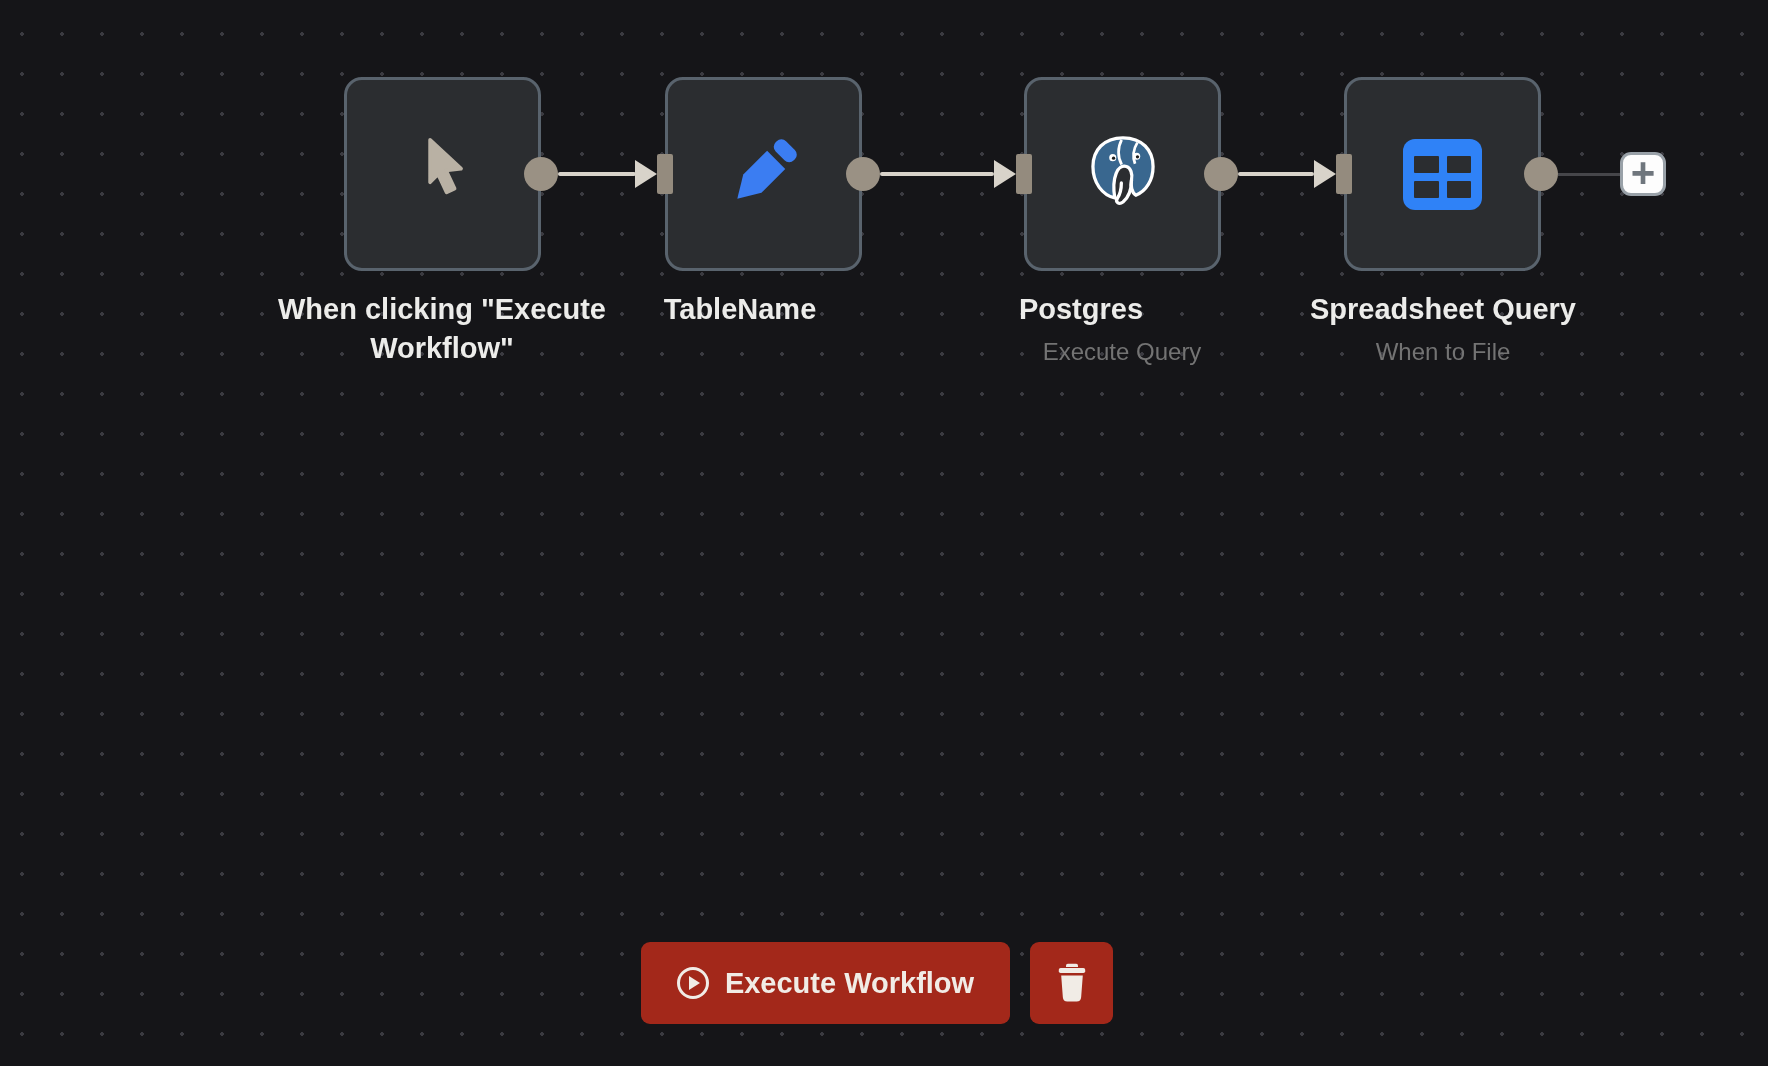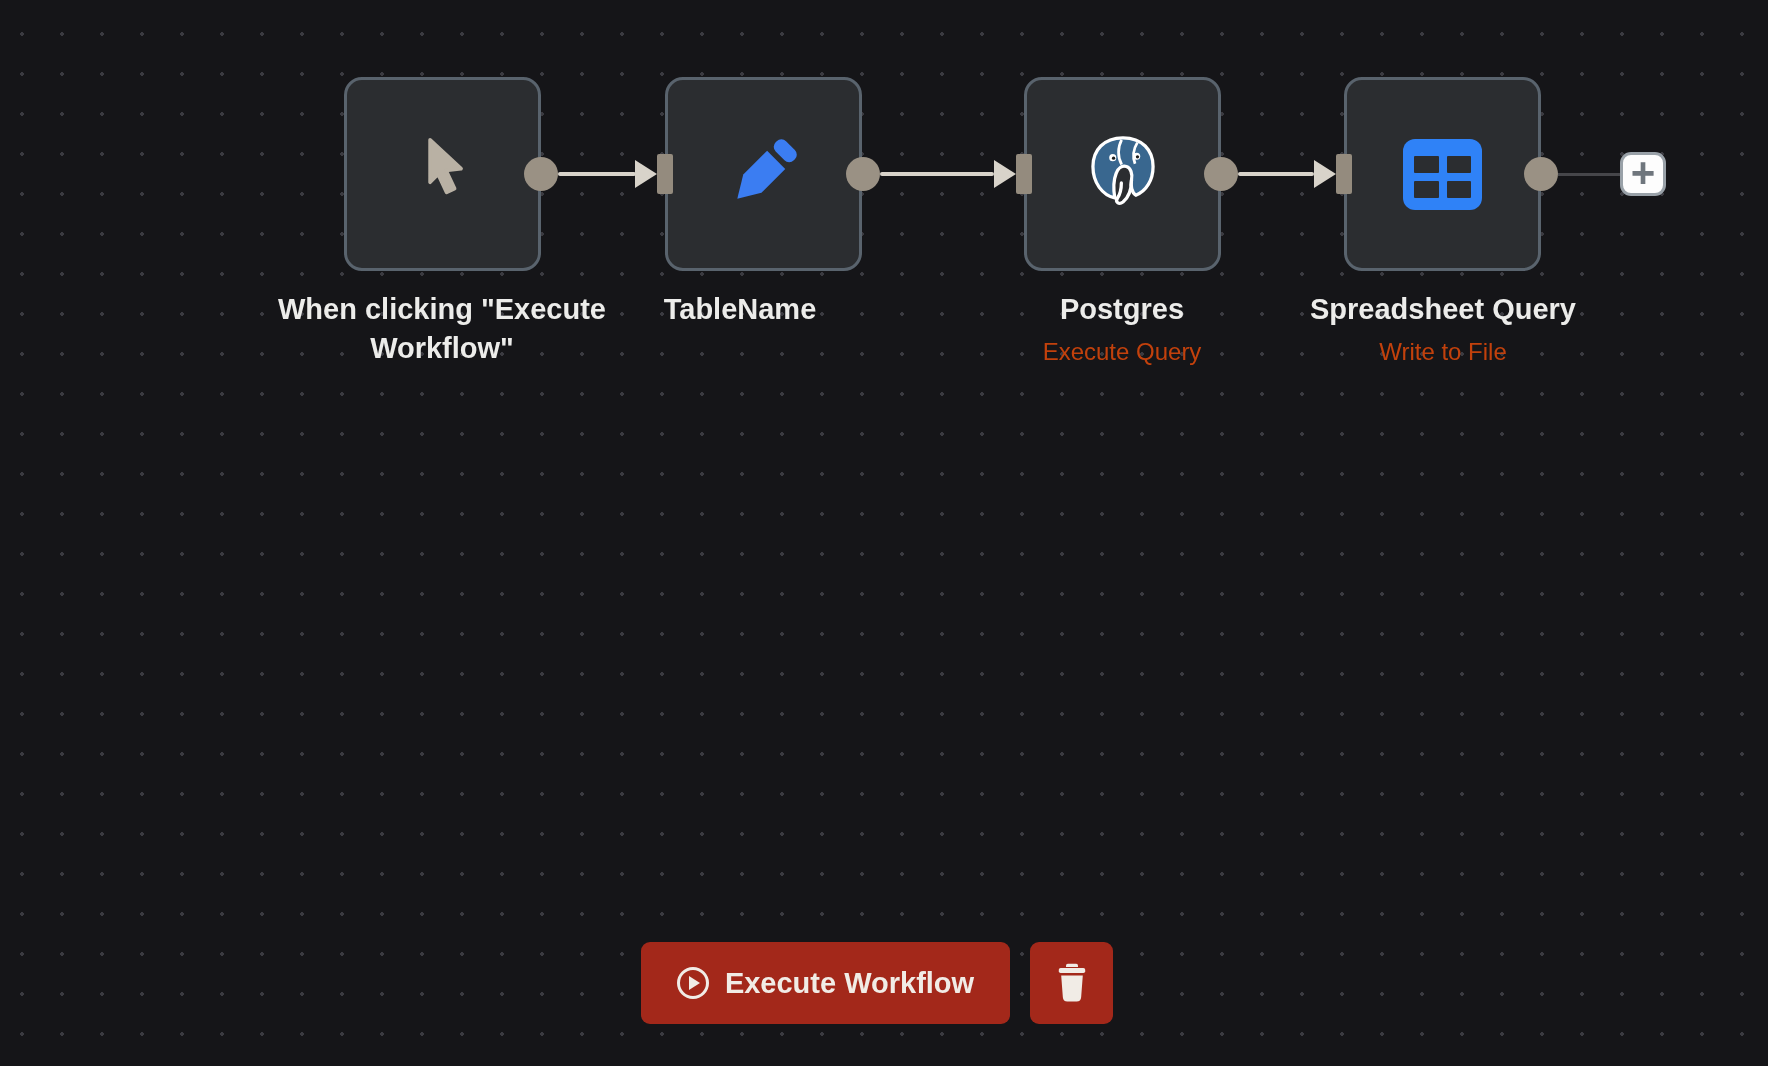--- a/index.html
+++ b/index.html
@@ -16,21 +16,21 @@
     background:#2b2d30;border:3px solid #59636d;border-radius:18px;
     box-sizing:border-box;display:flex;align-items:center;justify-content:center;
     cursor:pointer;
   }
   .node-label{
     position:absolute;top:290px;width:420px;text-align:center;
     color:#ececea;font-size:29px;font-weight:700;line-height:39px;
   }
   .node-subtitle{
     position:absolute;top:337px;width:420px;text-align:center;
-    color:#c2410c;font-size:24px;font-weight:400;line-height:30px;
+    color:#737373;font-size:24px;font-weight:400;line-height:30px;
   }
   .out-dot{
     position:absolute;top:157px;width:34px;height:34px;border-radius:50%;
     background:#9a9184;cursor:pointer;
   }
   .in-rect{
     position:absolute;top:154px;width:16px;height:40px;border-radius:2px;
     background:#948b7e;
   }
   .conn-line{
@@ -123,37 +123,37 @@
       <path fill="none" stroke="#fff" stroke-width="2" d="M29 6.5 C26 12 26 19 29 24.5"></path>
       <path fill="none" stroke="#fff" stroke-width="2" d="M40.5 8.5 C37.7 13 37 19 38.8 24"></path>
       <path fill="none" stroke="#fff" stroke-width="2.4" stroke-linecap="round" d="M36.2 36 C36.2 43 34 48.5 30 52 C27 54.3 24 52 26 49 C28 46 28.8 42 28.8 38"></path>
       <circle cx="22.5" cy="19.5" r="2.6" fill="#fff"></circle>
       <circle cx="23.1" cy="19.9" r="1.2" fill="#1c1c1c"></circle>
       <circle cx="40" cy="18.5" r="2.6" fill="#fff"></circle>
       <circle cx="40.6" cy="18.9" r="1.2" fill="#1c1c1c"></circle>
     </svg>
   </span>
 </div>
-<div class="node-label" style="left:912px;">
+<div class="node-label" style="left:871px;">
   <span>Postgres</span>
 </div>
 <div class="node-subtitle" style="left:912px;">Execute Query</div>
 
 <div class="node" style="left:1344px;">
   <span class="table-icon">
     <span class="cell"></span>
     <span class="cell"></span>
     <span class="cell"></span>
     <span class="cell"></span>
   </span>
 </div>
 <div class="node-label" style="left:1233px;">
   <span>Spreadsheet Query</span>
 </div>
-<div class="node-subtitle" style="left:1233px;">Write to File</div>
+<div class="node-subtitle" style="left:1233px;">When to File</div>
 
 <div class="conn-line" style="left:558px;width:78px;"></div>
 <div class="conn-arrow" style="left:635px;"></div>
 <div class="out-dot" style="left:524px;"></div>
 <div class="in-rect" style="left:657px;"></div>
 
 <div class="conn-line" style="left:880px;width:114px;"></div>
 <div class="conn-arrow" style="left:994px;"></div>
 <div class="out-dot" style="left:846px;"></div>
 <div class="in-rect" style="left:1016px;"></div>

